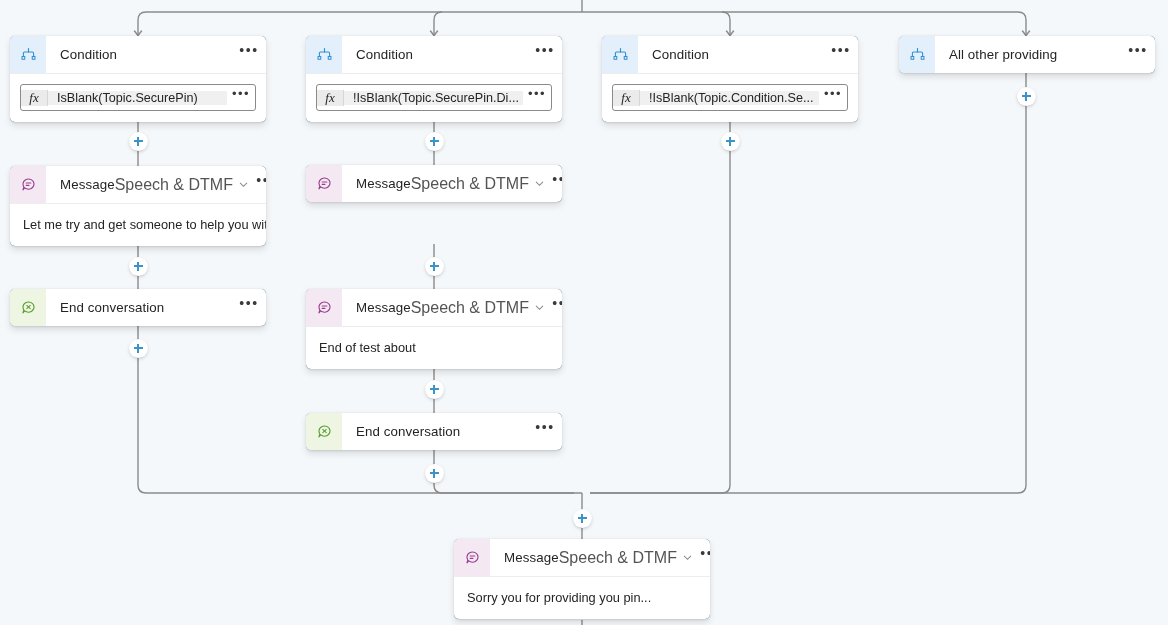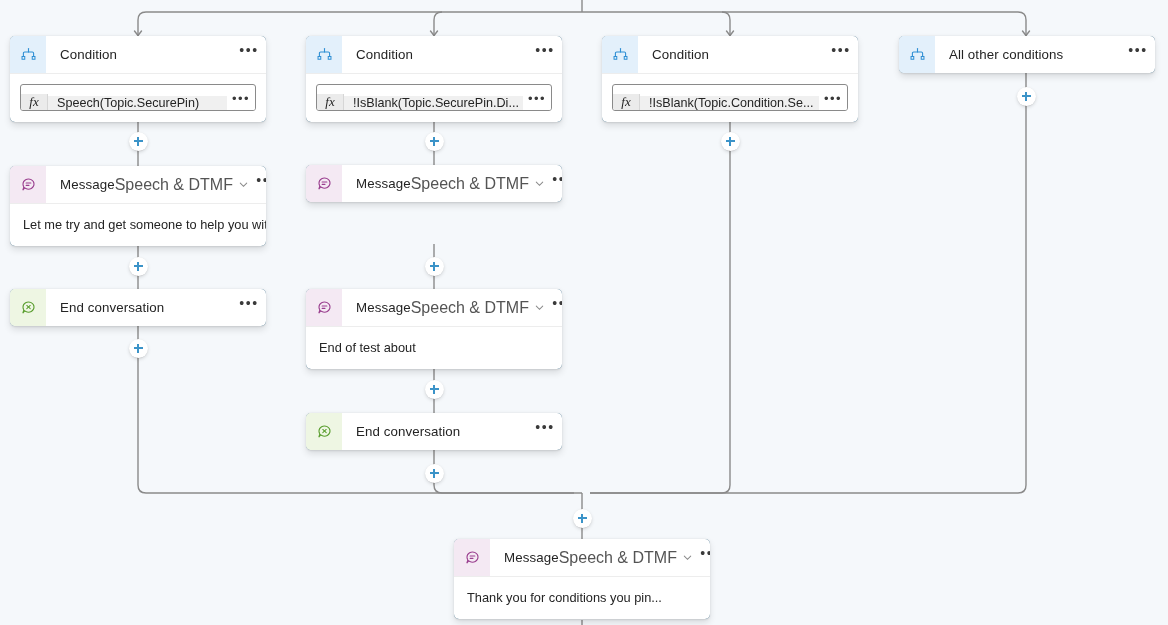--- a/index.html
+++ b/index.html
@@ -54,21 +54,21 @@
   }
   .ellipsis span{display:block;transform:translateY(-5px);}
 
   
   .node-body{
     border-top:1px solid #ededed;
     padding:10px 10px 11px 10px;
     background:#fff;
   }
   .fx-row{
-    display:flex;align-items:flex-end;height:25px;
+    display:flex;align-items:center;height:25px;
     border:1px solid #8a8a8a;border-radius:3px;
     background:#ffffff;overflow:hidden;
   }
   .fx-badge{
     width:26px;flex:0 0 26px;
     background:#ebebeb;border-right:1px solid #d6d6d6;
     display:flex;align-items:center;justify-content:center;
     font-family:"Liberation Serif","DejaVu Serif",serif;
     font-style:italic;font-size:13px;color:#242424;
   }
@@ -162,21 +162,21 @@
         </svg>
       </div>
       <div class="node-title">Condition</div>
       <div class="ellipsis">
           <span>•••</span>
         </div>
     </div>
     <div class="node-body">
       <div class="fx-row">
         <div class="fx-badge">fx</div>
-        <div class="fx-text">Speech(Topic.SecurePin)</div>
+        <div class="fx-text">IsBlank(Topic.SecurePin)</div>
         <div class="fx-more">
             <span>•••</span>
           </div>
       </div>
     </div>
   </div>
 
   <div class="node" style="left:10px;top:166px;width:256px;">
     <div class="node-head">
       <div class="icon-cell msg">
@@ -332,21 +332,21 @@
   <div class="node" style="left:899px;top:36px;width:256px;">
     <div class="node-head">
       <div class="icon-cell cond">
         <svg width="17" height="17" viewBox="0 0 20 20" fill="none" stroke="#2f8fd4" stroke-width="1.3" stroke-linecap="round">
           <path d="M10,3 L10,7"></path>
             <path d="M4,12 L4,8.5 Q4,7 5.5,7 L14.5,7 Q16,7 16,8.5 L16,12"></path>
           <path d="M2.4,12.4 h3.2 v3.2 h-3.2 z" stroke-width="1.2"></path>
           <path d="M14.4,12.4 h3.2 v3.2 h-3.2 z" stroke-width="1.2"></path>
         </svg>
       </div>
-      <div class="node-title">All other conditions</div>
+      <div class="node-title">All other providing</div>
       <div class="ellipsis">
           <span>•••</span>
         </div>
     </div>
   </div>
 
   <div class="node" style="left:454px;top:539px;width:256px;">
     <div class="node-head">
       <div class="icon-cell msg">
         <svg width="17" height="17" viewBox="0 0 20 20" fill="none" stroke="#9a3f8f" stroke-width="1.25" stroke-linecap="round">
@@ -359,21 +359,21 @@
       <div class="channel">Speech &amp; DTMF</div>
       <div class="chev">
         <svg width="11" height="11" viewBox="0 0 12 12" fill="none" stroke="#8a8a8a" stroke-width="1.1" stroke-linecap="round">
             <path d="M2.5,4.5 L6,8 L9.5,4.5"></path>
           </svg>
       </div>
       <div class="ellipsis">
           <span>•••</span>
         </div>
     </div>
-    <div class="msg-body">Thank you for conditions you pin...</div>
+    <div class="msg-body">Sorry you for providing you pin...</div>
   </div>
 
   <div class="plus" style="left:128.5px;top:131.5px;"></div>
   <div class="plus" style="left:128.5px;top:256.5px;"></div>
   <div class="plus" style="left:128.5px;top:338.5px;"></div>
 
   <div class="plus" style="left:424.5px;top:131.5px;"></div>
   <div class="plus" style="left:424.5px;top:256.5px;"></div>
   <div class="plus" style="left:424.5px;top:379.5px;"></div>
   <div class="plus" style="left:424.5px;top:463.5px;"></div>

